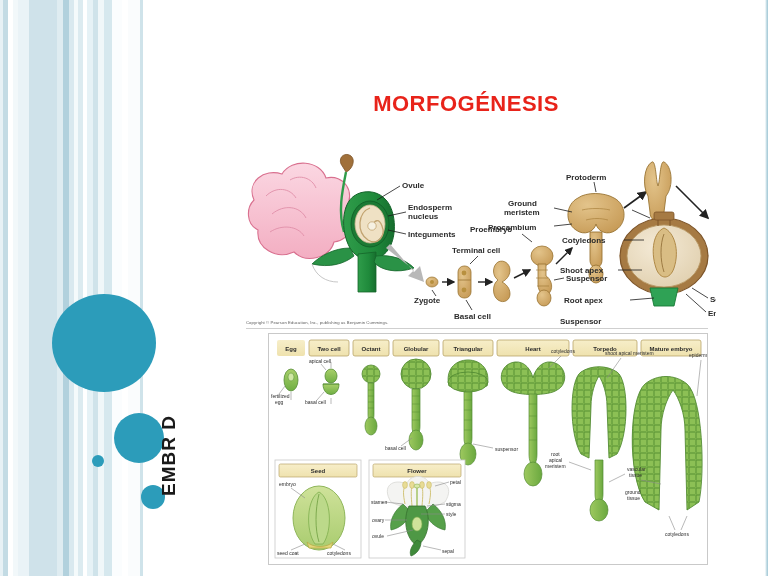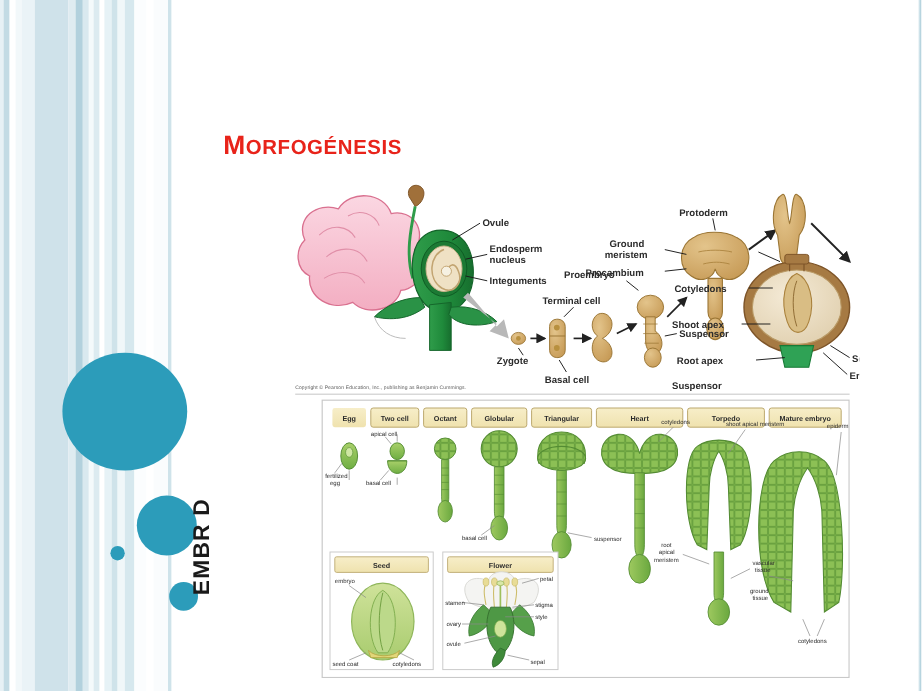--- a/index.html
+++ b/index.html
@@ -51,26 +51,27 @@
     position: absolute;
     right: 0; top: 0;
     width: 3px; height: 576px;
     background: linear-gradient(to right,#ffffff 0%, #cfe3ea 40%, #9ec6d4 100%);
   }
 
   
   .title {
     position: absolute;
     left: 186px;
-    top: 99px;
+    top: 82px;
     width: 560px;
+    text-align: center;
     color: #e8231a;
     font-family: "Liberation Sans", sans-serif;
     font-weight: bold;
-    font-size: 24px;
+    font-size: 32px;
     letter-spacing: 0.5px;
     font-variant: small-caps;
     text-transform: lowercase;
   }
   .title::first-letter { font-size: 32px; }
 
   
   .vertical-text {
     position: absolute;
     left: 158px;

